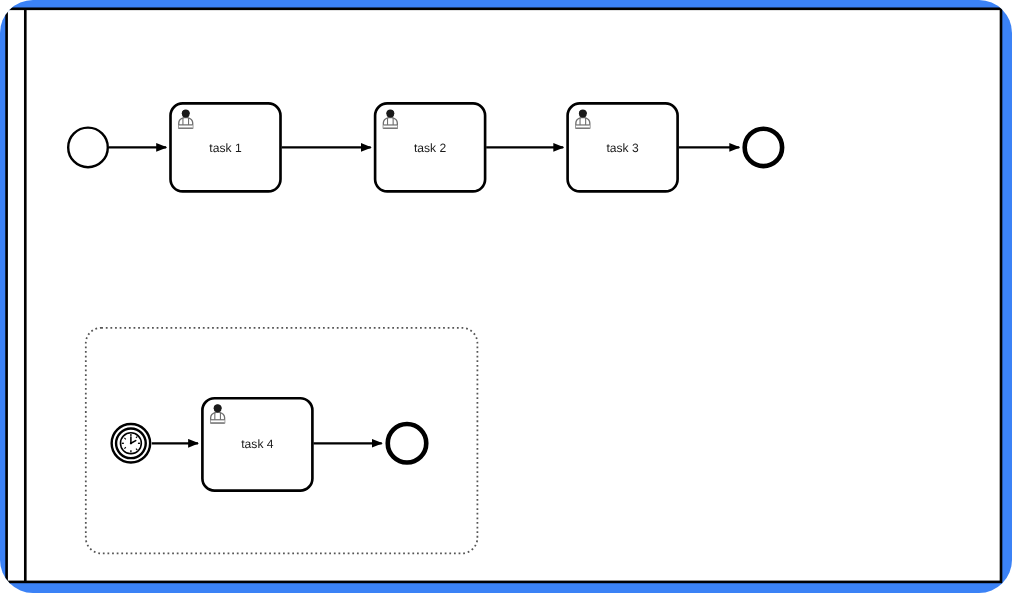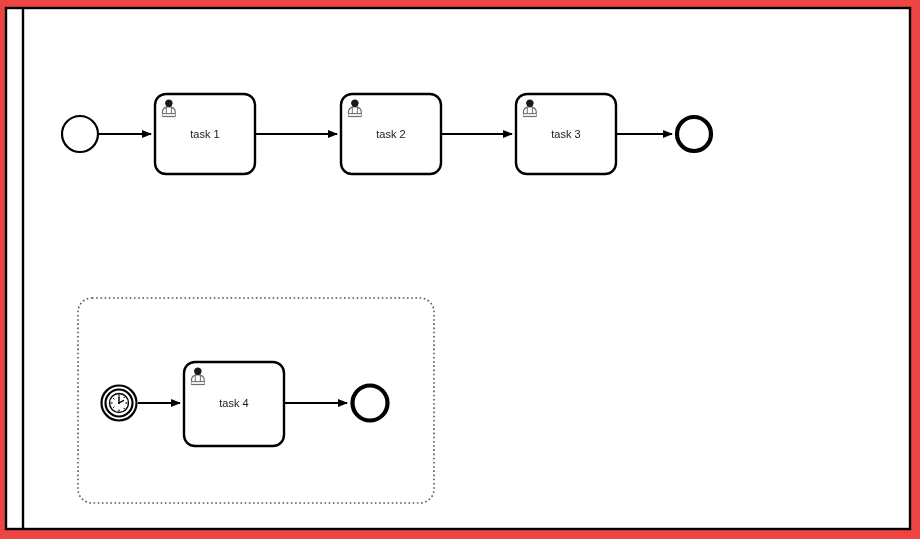--- a/index.html
+++ b/index.html
@@ -7,22 +7,23 @@
     padding: 0;
     background: #ffffff;
   }
   body {
     font-family: "Liberation Sans", sans-serif;
   }
   #canvas {
     position: relative;
     width: 920px;
     height: 539px;
-    background: #ef4444;
+    background: #3b82f6;
     overflow: hidden;
+    border-radius: 30px;
   }
   #bpmn-svg {
     position: absolute;
     left: 0;
     top: 0;
     width: 920px;
     height: 539px;
     display: block;
   }
   .task-label {

